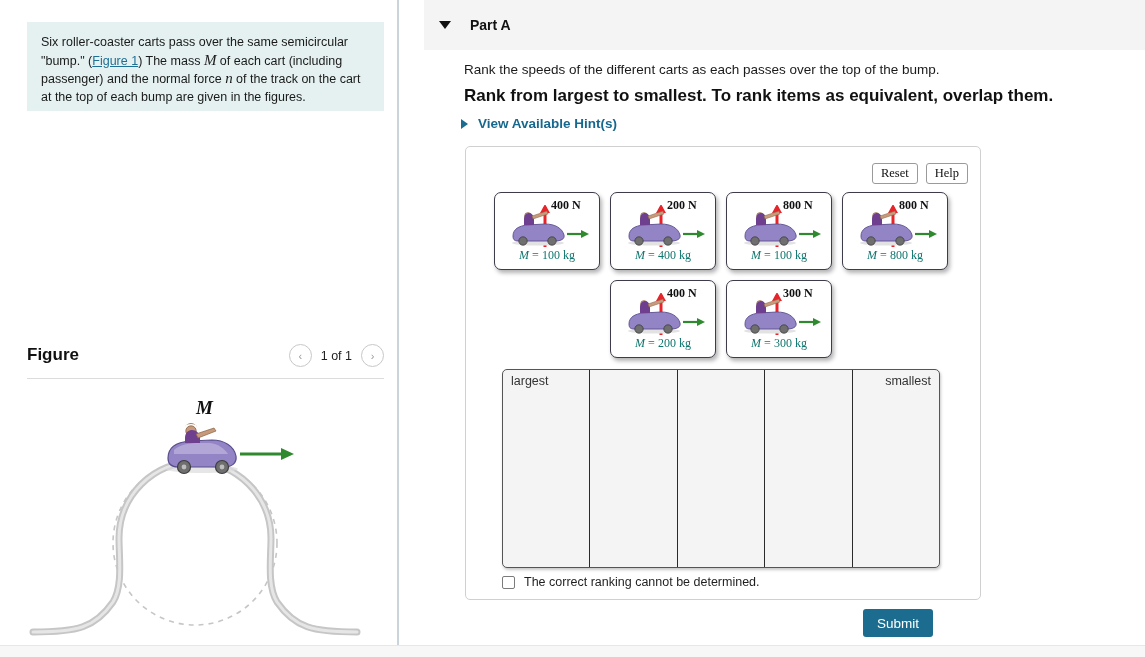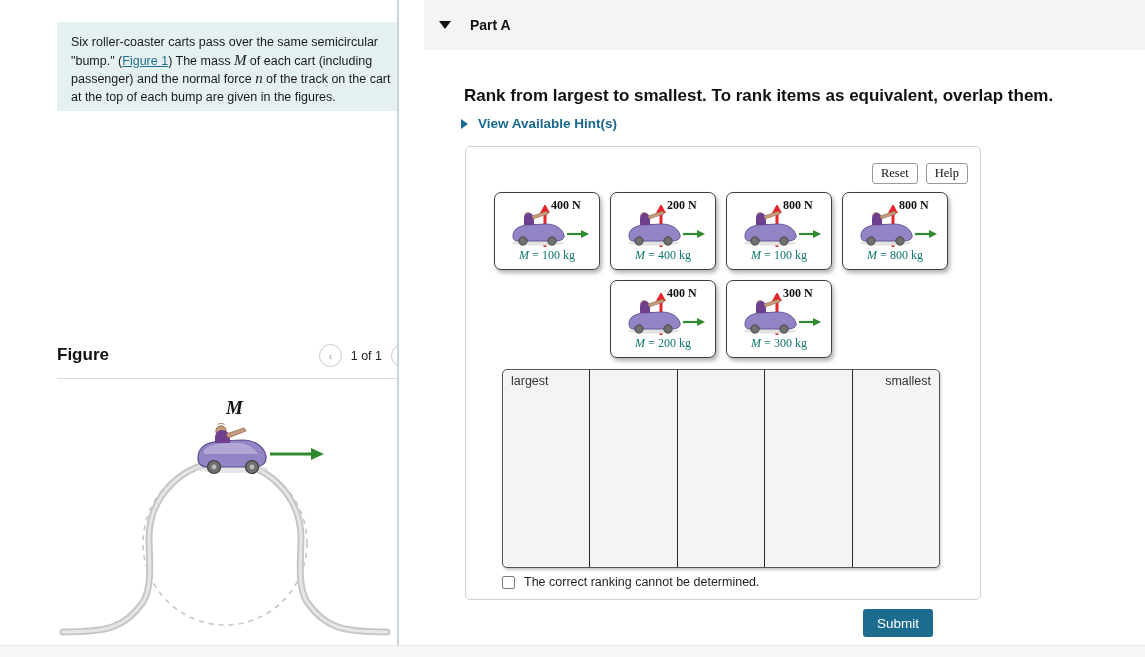--- a/index.html
+++ b/index.html
@@ -9,21 +9,20 @@
     background: #ffffff;
     font-family: "Liberation Sans", sans-serif;
     overflow: hidden;
   }
   #root { position: relative; width: 1145px; height: 657px; background:#fff; }
 
   
   #left-col {
     position:absolute; left:0; top:0; width:397px; height:657px;
     background:#fff;
-    margin-left:30px;
   }
   #vertical-divider {
     position:absolute; left:397px; top:0; width:2px; height:645px;
     background:#c9d4db;
   }
   #bottom-strip {
     position:absolute; left:0; top:645px; width:1145px; height:12px;
     background:#f7f7f7; border-top:1px solid #e7e7e7;
   }
 
@@ -259,20 +258,21 @@
   <div id="vertical-divider"></div>
   <div id="bottom-strip"></div>
 
   <div id="right-col">
 
     <div id="partA-header">
       <div id="partA-caret"></div>
       <div id="partA-title">Part A</div>
     </div>
 
+    <div id="prompt-1">Rank the speeds of the different carts as each passes over the top of the bump.</div>
     <div id="prompt-2">Rank from largest to smallest. To rank items as equivalent, overlap them.</div>
 
     <div id="hint-row">
       <div id="hint-caret"></div>
       <div id="hint-label">View Available Hint(s)</div>
     </div>
 
     <div id="rank-panel">
 
       <div id="tool-buttons">

